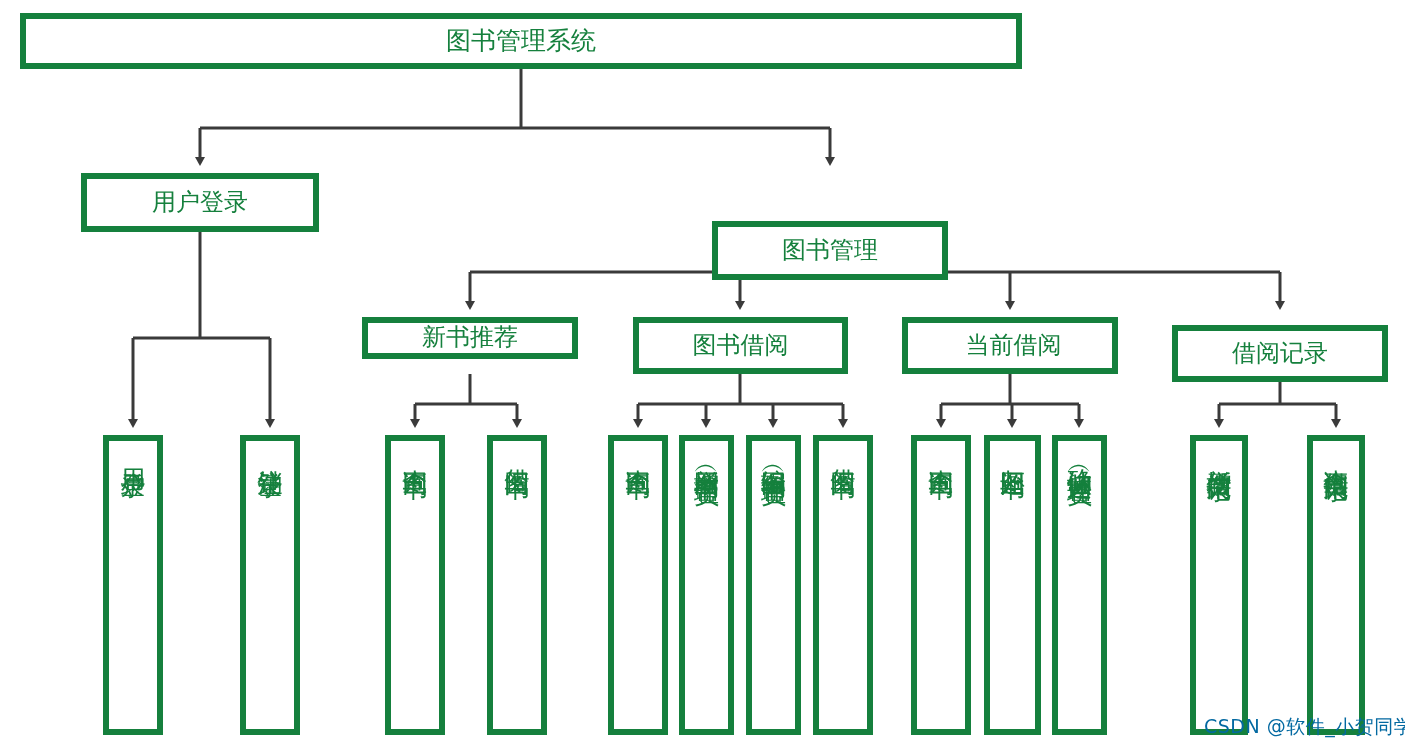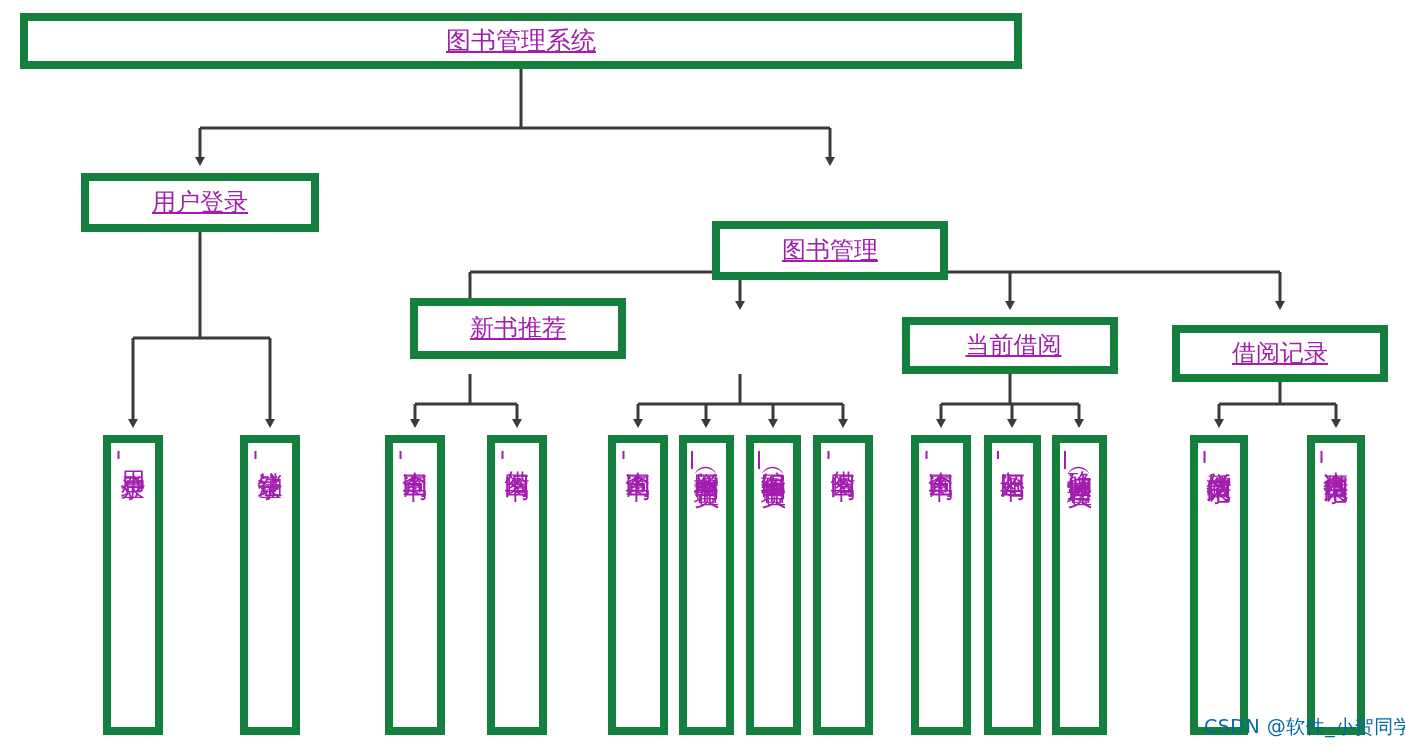--- a/index.html
+++ b/index.html
@@ -23,27 +23,26 @@
     left: 0;
     top: 0;
     width: 1405px;
     height: 747px;
     pointer-events: none;
   }
   .node {
     position: absolute;
     box-sizing: border-box;
     background: #ffffff;
-    border: 8px solid #15803d;
+    border: 6px solid #15803d;
     display: flex;
     align-items: center;
     justify-content: center;
-    color: #a21caf;
+    color: #15803d;
     z-index: 2;
-    text-decoration: underline;
   }
   .node .label {
     display: block;
     text-align: center;
     line-height: 1.05;
     white-space: nowrap;
   }
   
   .node.root { font-size: 25px; }
   
@@ -130,22 +129,25 @@
     <span class="label">图书管理系统</span>
   </div>
 
   <div class="node branch" style="left:81px;top:173px;width:238px;height:59px;">
     <span class="label">用户登录</span>
   </div>
   <div class="node branch" style="left:712px;top:173px;width:236px;height:59px;margin-top:48px;">
     <span class="label">图书管理</span>
   </div>
 
-  <div class="node branch" style="left:362px;top:298px;width:216px;height:61px;margin-left:48px;">
+  <div class="node branch" style="left:362px;top:317px;width:216px;height:42px;">
     <span class="label">新书推荐</span>
+  </div>
+  <div class="node branch" style="left:633px;top:317px;width:215px;height:57px;">
+    <span class="label">图书借阅</span>
   </div>
   <div class="node branch" style="left:902px;top:317px;width:216px;height:57px;padding-left:7px;">
     <span class="label">当前借阅</span>
   </div>
   <div class="node branch" style="left:1172px;top:317px;width:216px;height:57px;margin-top:8px;">
     <span class="label">借阅记录</span>
   </div>
 
   <div class="node leaf" style="left:103px;top:435px;width:60px;height:300px;">
     <span class="label">用户登录</span>

